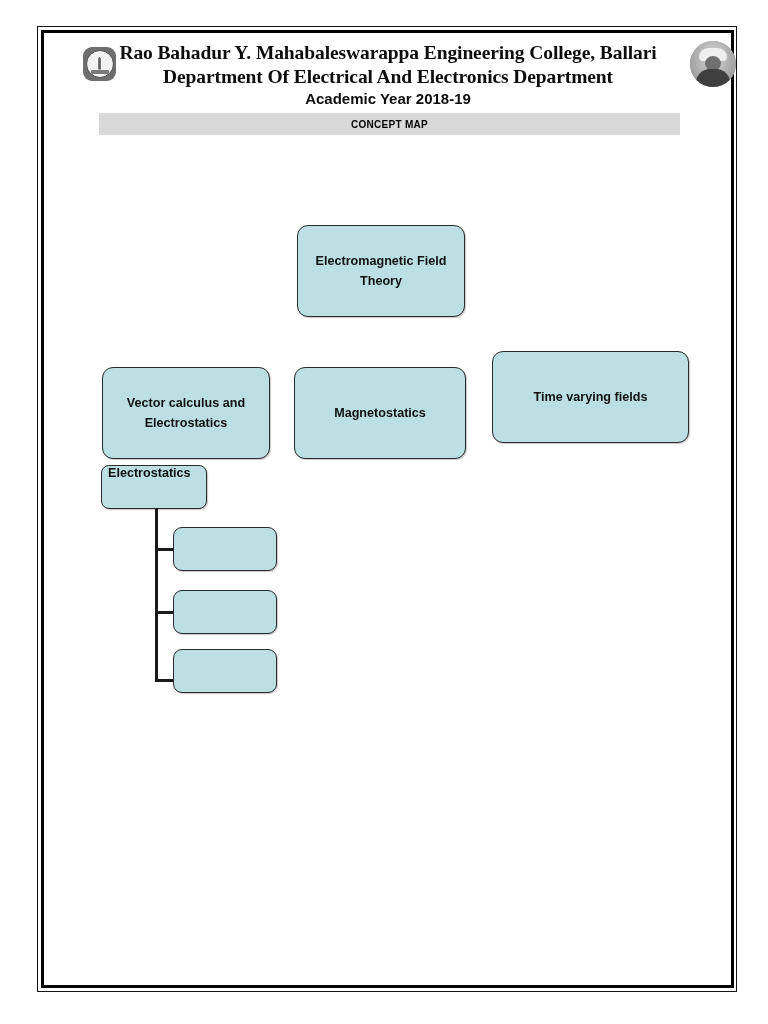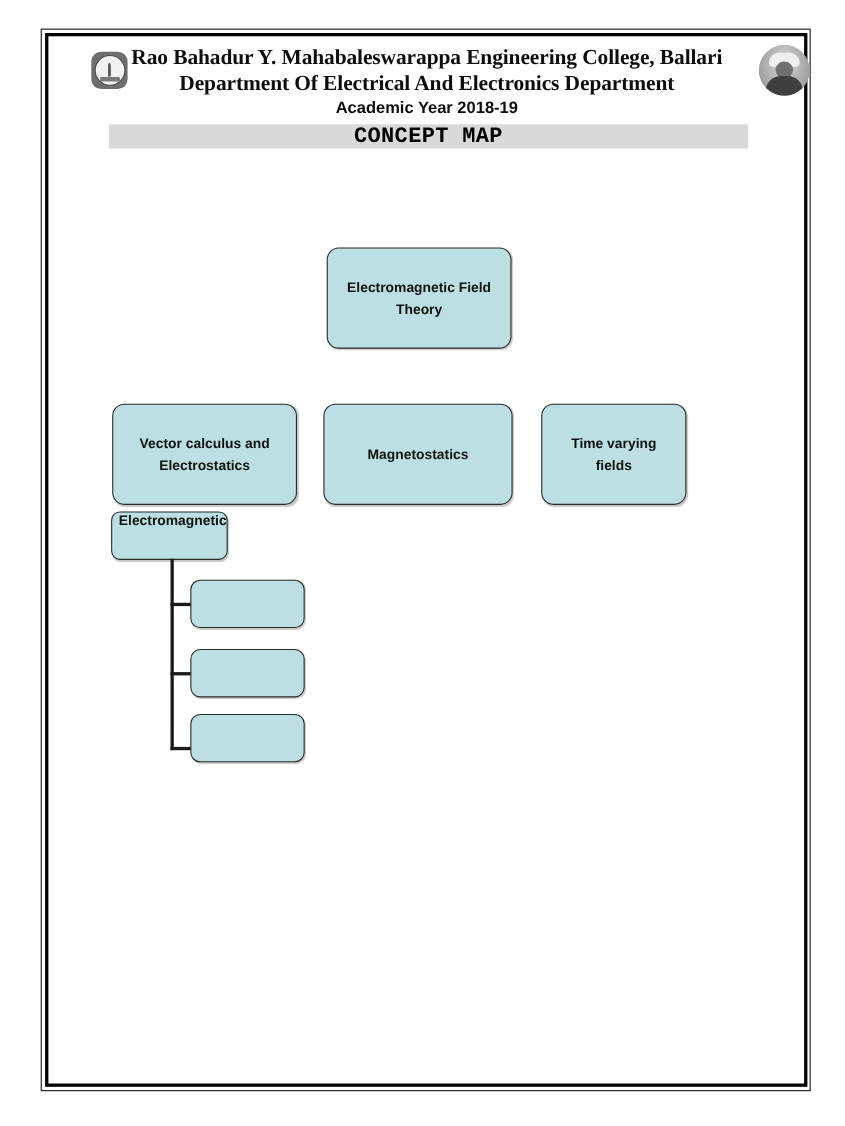--- a/index.html
+++ b/index.html
@@ -180,22 +180,22 @@
     left: 99px;
     top: 113px;
     width: 581px;
     height: 22px;
     background: #d9d9d9;
     display: flex;
     align-items: center;
     justify-content: center;
   }
   .banner-text {
-    font-family: Liberation Mono, monospace;
-    font-size: 20px;
+    font-family: Liberation Sans, sans-serif;
+    font-size: 10px;
     font-weight: bold;
     color: #000000;
     letter-spacing: 0.3px;
   }
 
   
   .cbox {
     position: absolute;
     background: #bbdfe3;
     border: 1.2px solid #2b2b2b;
@@ -210,21 +210,21 @@
     font-size: 12.6px;
     font-weight: bold;
     line-height: 20px;
     padding: 0 10px;
     box-shadow: 1px 1px 1px rgba(0,0,0,0.22);
   }
 
   #box-root   { left: 297px; top: 225px; width: 168px; height: 92px; }
   #box-vector { left: 102px; top: 367px; width: 168px; height: 92px; }
   #box-magneto{ left: 294px; top: 367px; width: 172px; height: 92px; }
-  #box-time   { left: 492px; top: 367px; width: 132px; height: 92px; }
+  #box-time   { left: 492px; top: 351px; width: 197px; height: 92px; }
 
   
   #box-electro {
     left: 101px;
     top: 465px;
     width: 106px;
     height: 44px;
     align-items: flex-start;
     justify-content: flex-start;
     padding: 0;
@@ -310,21 +310,21 @@
       <span class="banner-text">CONCEPT MAP</span>
     </div>
 
     <div class="cbox" id="box-root">Electromagnetic Field Theory</div>
 
     <div class="cbox" id="box-vector">Vector calculus and Electrostatics</div>
     <div class="cbox" id="box-magneto">Magnetostatics</div>
     <div class="cbox" id="box-time">Time varying fields</div>
 
     <div class="cbox" id="box-electro">
-      <span class="electro-label">Electromagnetic</span>
+      <span class="electro-label">Electrostatics</span>
     </div>
 
     <div class="trunk"></div>
     <div class="stub" id="stub-1"></div>
     <div class="stub" id="stub-2"></div>
     <div class="stub" id="stub-3"></div>
 
     <div class="cbox-empty" id="box-child-1"></div>
     <div class="cbox-empty" id="box-child-2"></div>
     <div class="cbox-empty" id="box-child-3"></div>

